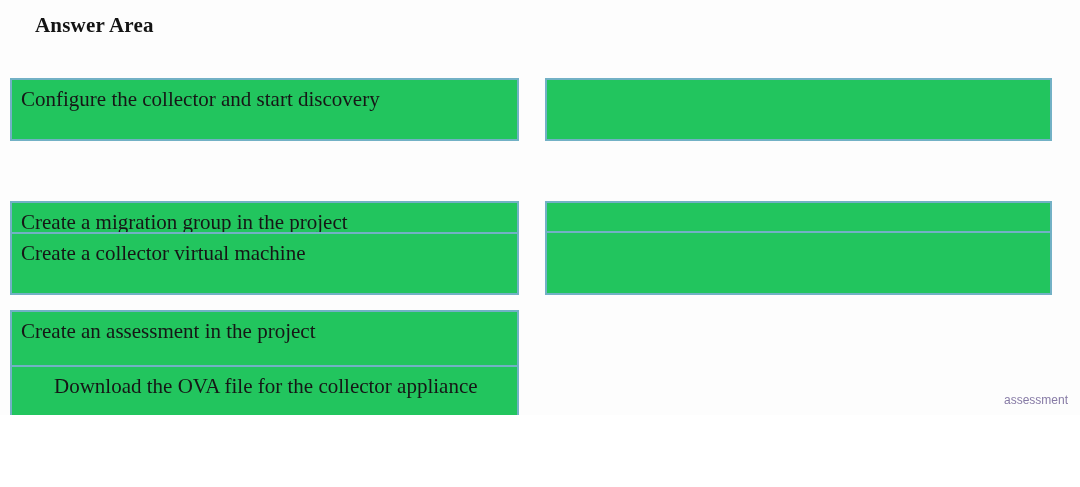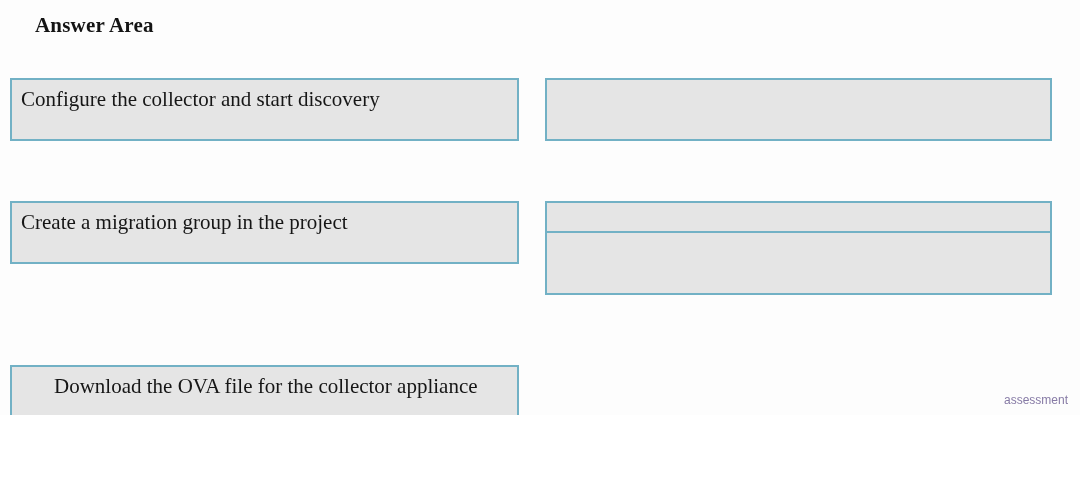--- a/index.html
+++ b/index.html
@@ -17,21 +17,21 @@
     left: 35px;
     top: 13px;
     font-size: 21px;
     font-weight: bold;
     color: #141414;
     letter-spacing: 0.2px;
   }
   .box {
     position: absolute;
     height: 63px;
-    background: #e5e5e5;
+    background: #22c55e;
     border: 2px solid #72b1c5;
   }
   .source {
     left: 10px;
     width: 509px;
     padding: 7px 8px 0 9px;
     font-size: 21px;
     color: #161616;
     cursor: move;
   }
@@ -62,21 +62,27 @@
   <div class="title">Answer Area</div>
 
   <div class="box source r1">
     <span>Configure the collector and start discovery</span>
   </div>
 
   <div class="box source r2">
     <span>Create a migration group in the project</span>
   </div>
 
+  <div class="box source r3">
+    <span>Create a collector virtual machine</span>
+  </div>
 
+  <div class="box source r4">
+    <span>Create an assessment in the project</span>
+  </div>
 
   <div class="box source r5">
     <span>Download the OVA file for the collector appliance</span>
   </div>
 
   <div class="box target r1"></div>
 
   <div class="box target r2"></div>
 
   <div class="box target t3"></div>

